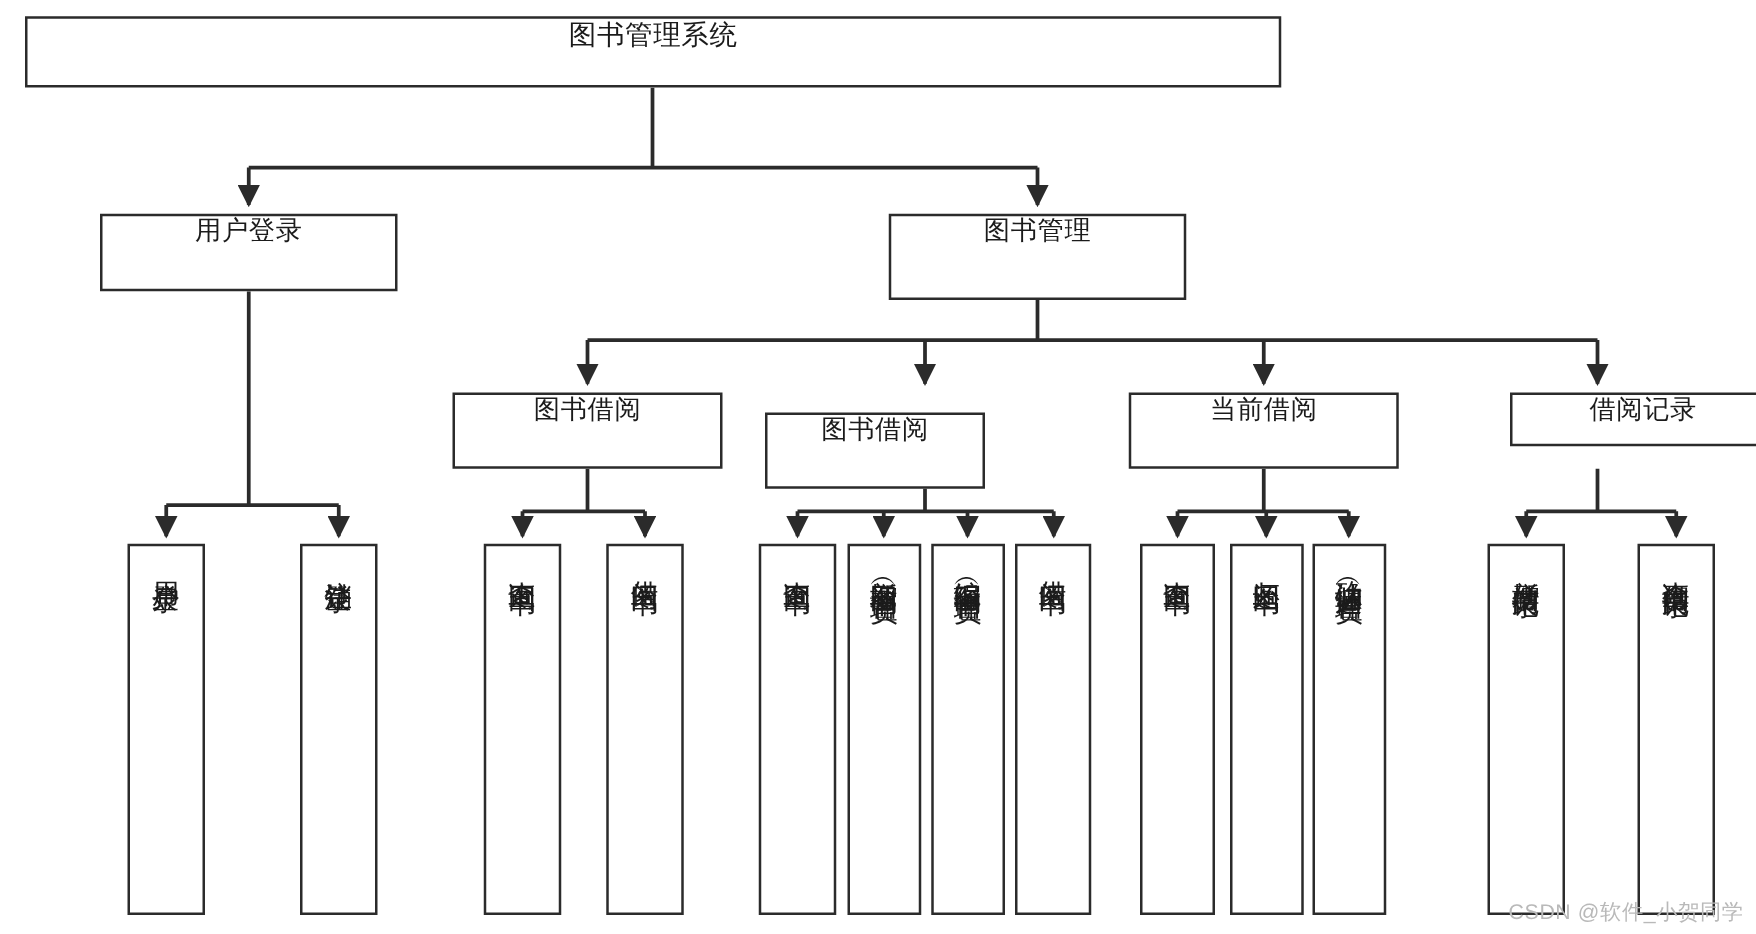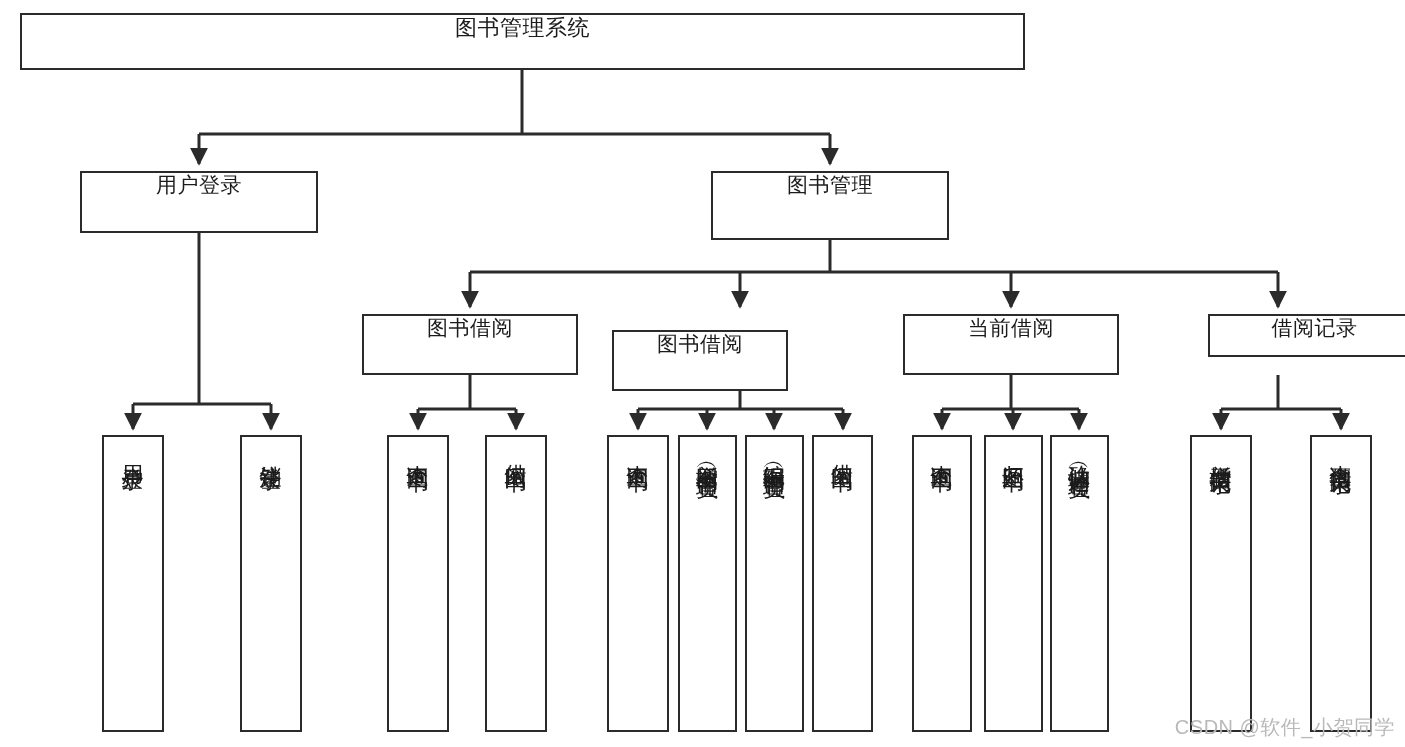--- a/index.html
+++ b/index.html
@@ -55,21 +55,21 @@
     font-size:22px;
     line-height:1.05;
     letter-spacing:2px;
     white-space:normal;
     max-height:290px;
   }
   .watermark{
     position:absolute;
     right:10px;
     bottom:6px;
-    font-size:20px;
+    font-size:17px;
     color:#b9b9b9;
     letter-spacing:0.5px;
     z-index:5;
     white-space:nowrap;
   }
 </style>
 </head>
 <body>
 
 <div id="canvas">

